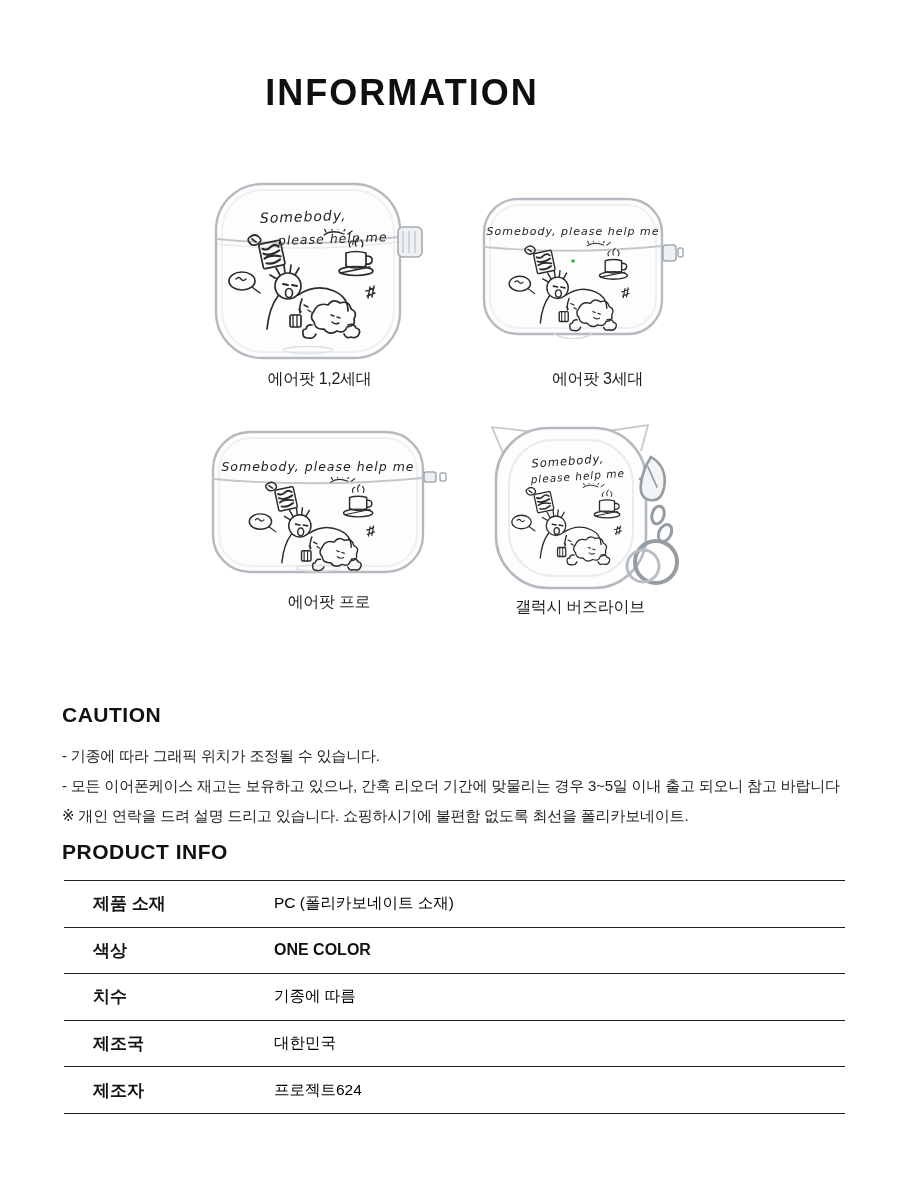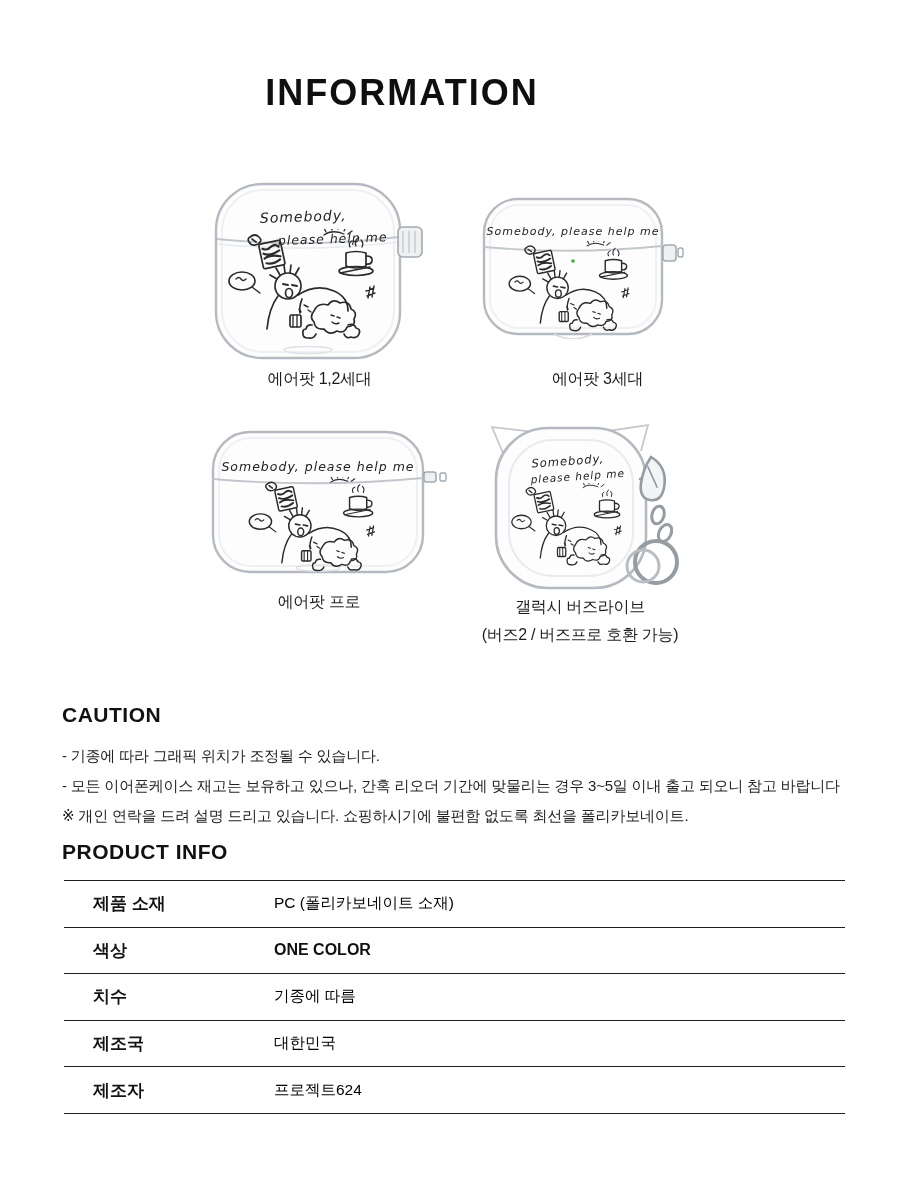--- a/index.html
+++ b/index.html
@@ -110,21 +110,21 @@
   <rect x="11" y="11" width="198" height="128" rx="32" fill="none" stroke="#eef0f2" stroke-width="2"></rect>
   <path d="M5 52 q105 9 210 -1" fill="none" stroke="#c2c7cc" stroke-width="1.8"></path>
   <g>
     <rect x="216" y="45" width="12" height="10" rx="2.5" fill="#eef0f2" stroke="#a3aab0" stroke-width="1.5"></rect>
     <rect x="232" y="46" width="6" height="8" rx="1.5" fill="none" stroke="#a3aab0" stroke-width="1.4"></rect>
   </g>
   <ellipse cx="110" cy="141" rx="22" ry="3" fill="none" stroke="#dfe2e5" stroke-width="1.4"></ellipse>
   <text class="hand" x="110" y="44" font-size="12.5" text-anchor="middle">Somebody, please help me</text>
   <use href="#doodle" x="40" y="50" width="138" height="96"></use>
 </svg>
-<div class="case-label" style="top:592px; left:204px; width:230px;">에어팟 프로</div>
+<div class="case-label" style="top:592px; left:214px; width:230px;">에어팟 프로</div>
 
 <svg class="fig" style="left:488px; top:421px;" width="210" height="174" viewBox="0 0 210 174">
   <path d="M15 32 L4 6 L46 11" fill="none" stroke="#c5cace" stroke-width="1.8"></path>
   <path d="M120 10 L160 4 L153 30" fill="none" stroke="#c5cace" stroke-width="1.8"></path>
   <rect x="8" y="7" width="150" height="160" rx="52" fill="#fdfdfe" stroke="#b4bac0" stroke-width="2.6"></rect>
   <rect x="21" y="19" width="124" height="136" rx="44" fill="none" stroke="#e9ebee" stroke-width="2"></rect>
   <g fill="none" stroke="#959ca2" stroke-linecap="round">
     <path d="M152 58 q6 -2 10 2" stroke-width="2.4"></path>
     <path d="M163 36 q17 10 13 31 q-3 14 -14 12 q-11 -2 -9 -17 q2 -14 10 -26 z" fill="#f3f4f6" stroke-width="2.6"></path>
     <path d="M160 46 l9 20" stroke-width="1.8"></path>
@@ -132,21 +132,20 @@
     <ellipse cx="177" cy="112" rx="6" ry="9" transform="rotate(26 177 112)" stroke-width="3"></ellipse>
     <circle cx="168" cy="141" r="21" stroke-width="4"></circle>
     <circle cx="155" cy="145" r="16" stroke-width="3" stroke="#b8bec3"></circle>
   </g>
   <text class="hand" x="80" y="44" font-size="11.5" text-anchor="middle" transform="rotate(-4 80 44)">Somebody,</text>
   <text class="hand" x="90" y="59" font-size="10.5" text-anchor="middle" transform="rotate(-4 90 59)">please help me</text>
   <use href="#doodle" x="23" y="62" width="120" height="84"></use>
 </svg>
 <div class="case-label two-line" style="top:593px; left:430px; width:300px;">
   <div>갤럭시 버즈라이브</div>
-  <div>(버즈2 / 버즈프로 호환 가능)</div>
 </div>
 
 <section class="caution">
   <div class="caution-heading">CAUTION</div>
   <div class="caution-items">
     <div>- 기종에 따라 그래픽 위치가 조정될 수 있습니다.</div>
     <div>- 모든 이어폰케이스 재고는 보유하고 있으나, 간혹 리오더 기간에 맞물리는 경우 3~5일 이내 출고 되오니 참고 바랍니다</div>
     <div>※ 개인 연락을 드려 설명 드리고 있습니다. 쇼핑하시기에 불편함 없도록 최선을 폴리카보네이트.</div>
   </div>
 </section>

